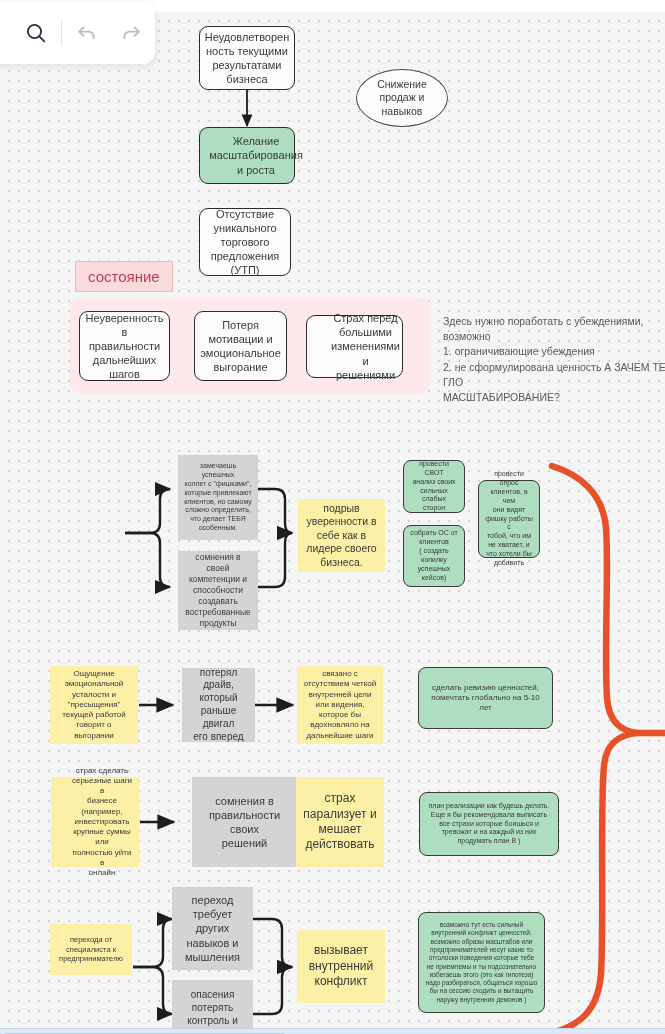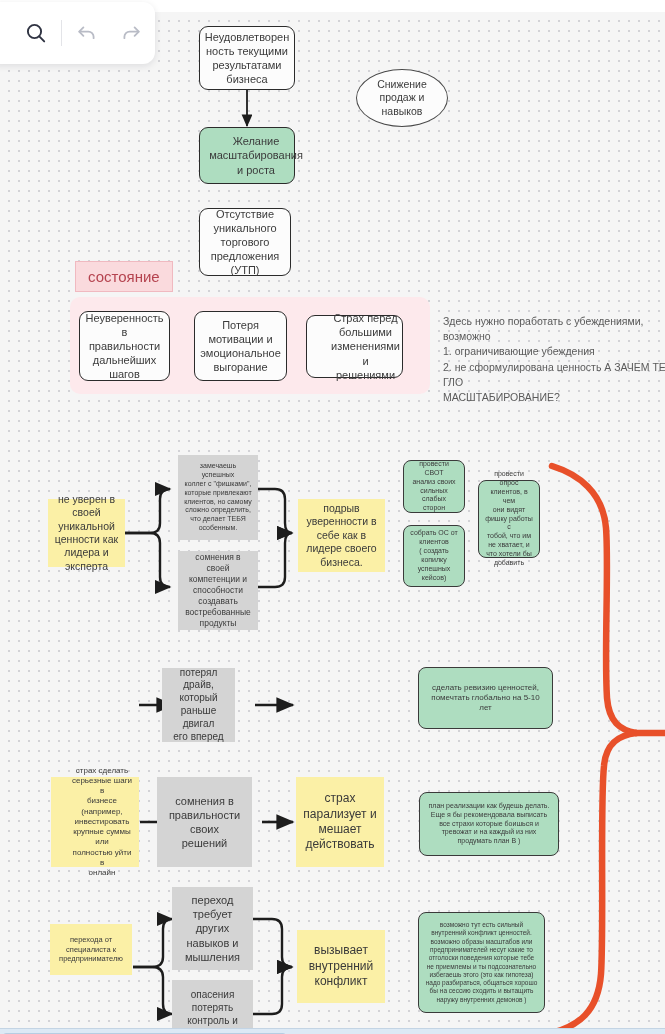--- a/index.html
+++ b/index.html
@@ -229,26 +229,20 @@
   <div class="node n-white" style="left:306px; top:303px; width:97px; height:63px;padding-left:28px;">Страх перед
 большими
 изменениями и
 решениями</div>
 
   <div class="plain-text" style="left:443px; top:302px; width:240px; font-size:10.5px;">Здесь нужно поработать с убеждениями, возможно
 1. ограничивающие убеждения
 2. не  сформулирована ценность А ЗАЧЕМ ТЕБЕ ГЛО
 МАСШТАБИРОВАНИЕ?</div>
 
-  <div class="node n-yellow" style="left:48px; top:487px; width:77px; height:68px; font-size:10.5px;">не уверен в
-своей
-уникальной
-ценности как
-лидера и
-эксперта</div>
 
   <div class="node n-gray" style="left:178px; top:443px; width:80px; height:85px; font-size:7px;">замечаешь успешных
 коллег с "фишками",
 которые привлекают
 клиентов, но самому
 сложно определить,
 что делает ТЕБЯ
 особенным.</div>
 
   <div class="node n-gray" style="left:178px; top:539px; width:80px; height:79px; font-size:8.5px;">сомнения в своей
@@ -278,39 +272,53 @@
 
   <div class="node n-green-soft" style="left:478px; top:468px; width:62px; height:78px; font-size:7px;">провести опрос
 клиентов, в чем
 они видят
 фишку работы с
 тобой, что им
 не хватает, и
 что хотели бы
 добавить</div>
 
-
-  <div class="node n-gray" style="left:162px; top:656px; width:73px; height:74px; font-size:10px;">потерял драйв,
+  <div class="node n-yellow" style="left:50px; top:654px; width:88px; height:78px; font-size:8px;">Ощущение
+эмоциональной
+усталости и
+"пресыщения"
+текущей работой
+говорит о
+выгорании</div>
+
+  <div class="node n-gray" style="left:182px; top:656px; width:73px; height:74px; font-size:10px;">потерял драйв,
 который
 раньше двигал
 его вперед</div>
 
+  <div class="node n-yellow" style="left:297px; top:654px; width:86px; height:78px; font-size:8px;">связано с
+отсутствием четкой
+внутренней цели
+или видения,
+которое бы
+вдохновляло на
+дальнейшие шаги</div>
 
   <div class="node n-green-soft" style="left:418px; top:655px; width:135px; height:62px; font-size:8px;">сделать ревизию ценностей,
 помечтать глобально на 5-10 лет</div>
 
   <div class="node n-yellow" style="left:51px; top:765px; width:88px; height:90px; font-size:8px;padding-left:20px;">страх сделать
 серьезные шаги в
 бизнесе (например,
 инвестировать
 крупные суммы или
 полностью уйти в
 онлайн</div>
 
-  <div class="node n-gray" style="left:157px; top:765px; width:95px; height:90px; font-size:11px;">сомнения в
+  <div class="node n-gray" style="left:192px; top:765px; width:105px; height:90px; font-size:11px;">сомнения в
 правильности
 своих
 решений</div>
 
   <div class="node n-yellow" style="left:296px; top:765px; width:88px; height:90px; font-size:12px;">страх
 парализует и
 мешает
 действовать</div>
 
   <div class="node n-green-soft" style="left:419px; top:780px; width:140px; height:64px; font-size:7px;">план  реализации как будешь делать.

